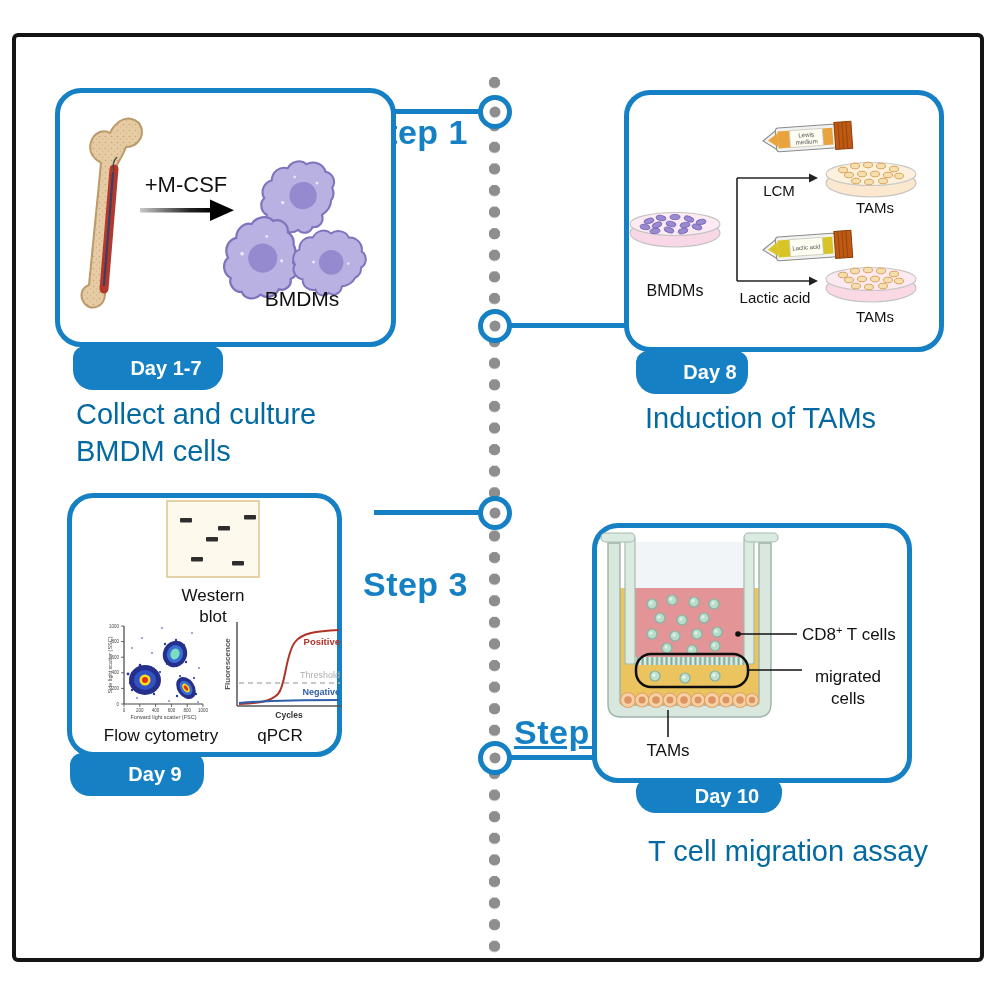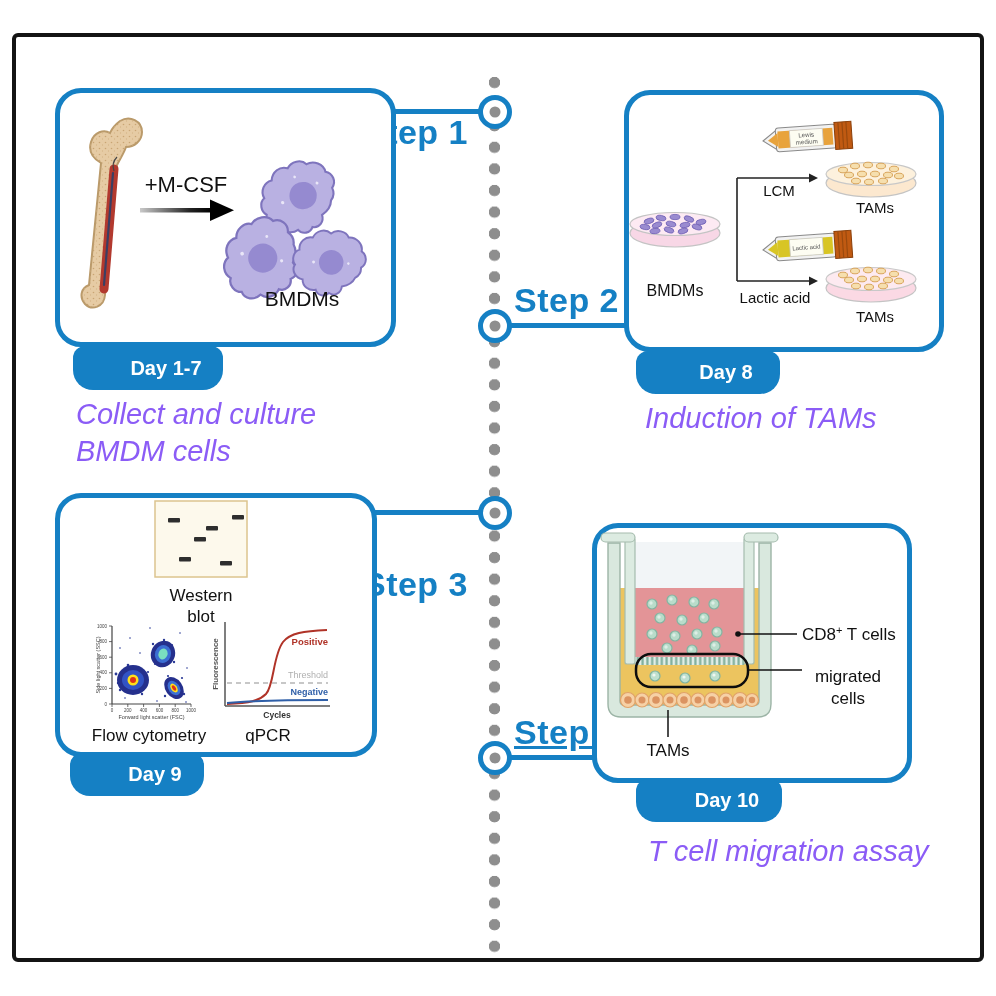--- a/index.html
+++ b/index.html
@@ -17,21 +17,21 @@
         background:var(--dot,#8e8e8e);transform:translate(-50%,-50%);}
   .conn{position:absolute;height:5px;background:var(--accent,#1580c4);}
   .step-label{position:absolute;color:var(--accent,#1580c4);font-weight:bold;font-size:34px;
         letter-spacing:.5px;}
   .ta-r{text-align:right;margin-top:43px;}
   .stepbox{position:absolute;border:5px solid var(--accent,#1580c4);border-radius:26px;background:#fff;}
   .stepbox svg{position:absolute;left:0;top:0;}
   .day-badge{position:absolute;background:var(--accent,#1580c4);color:#fff;font-weight:bold;
         font-size:20px;display:flex;align-items:center;justify-content:center;
         border-radius:12px 12px 20px 20px;padding-left:36px;}
-  .caption{position:absolute;color:#8b5cf6;font-size:29px;line-height:37px;font-style:italic;}
+  .caption{position:absolute;color:#0369a1;font-size:29px;line-height:37px;}
   svg text{font-family:"Liberation Sans",sans-serif;}
   .pos-t{fill:var(--pos,#b03328);font-weight:bold;}
   .neg-t{fill:var(--neg,#2f5fa8);font-weight:bold;}
   .thr-t{fill:var(--thr,#b0b0b0);}
 </style>
 </head>
 <body>
 
 <div class="canvas">
 
@@ -51,21 +51,20 @@
   <div class="node" style="left:478px;top:741px;">
       <div class="node-dot"></div>
     </div>
 
   <div class="conn" style="left:374px;top:109px;width:105px;"></div>
   <div class="conn" style="left:511px;top:323px;width:114px;"></div>
   <div class="conn" style="left:374px;top:510px;width:105px;"></div>
   <div class="conn" style="left:511px;top:755px;width:114px;"></div>
 
   <div class="step-label ta-r" style="left:356px;top:70px;width:112px;">Step 1</div>
-  <div class="step-label" style="left:514px;top:281px;">Step 2</div>
   <div class="step-label ta-r" style="left:352px;top:522px;width:116px;">Step 3</div>
   <div class="step-label" style="left:514px;top:713px;text-decoration:underline;">Step 4</div>
 
   <div class="stepbox" style="left:55px;top:88px;width:341px;height:259px;">
     <svg width="312" height="249" viewBox="0 0 312 249">
       <defs>
         <pattern id="boneSpeck" width="6" height="6" patternUnits="userSpaceOnUse">
           <circle cx="1.5" cy="1.5" r="0.8" fill="#c49e6c"></circle>
           <circle cx="4.5" cy="4" r="0.7" fill="#d2b184"></circle>
         </pattern>
@@ -228,24 +227,24 @@
           <ellipse cx="259" cy="185" rx="4.5" ry="2.8"></ellipse>
             <ellipse cx="270" cy="186" rx="4.5" ry="2.8"></ellipse>
           <ellipse cx="227" cy="191" rx="4.5" ry="2.8"></ellipse>
             <ellipse cx="240" cy="192" rx="4.5" ry="2.8"></ellipse>
           <ellipse cx="254" cy="191" rx="4.5" ry="2.8"></ellipse>
         </g>
       </g>
       <text x="246" y="227" text-anchor="middle" font-size="15" fill="#111">TAMs</text>
     </svg>
   </div>
-  <div class="day-badge" style="left:636px;top:351px;width:144px;height:43px;">Day 8</div>
+  <div class="day-badge" style="left:636px;top:351px;width:112px;height:43px;">Day 8</div>
   <div class="caption" style="left:645px;top:400px;">Induction of TAMs</div>
 
-  <div class="stepbox" style="left:55px;top:493px;width:322px;height:264px;padding-left:16px;">
+  <div class="stepbox" style="left:67px;top:493px;width:275px;height:264px;padding-left:16px;">
     <svg width="312" height="254" viewBox="0 0 312 254">
 
       <g>
         <rect x="95" y="3" width="92" height="76" fill="#fdf9ec" stroke="#dcc48e" stroke-width="1.5"></rect>
         <g fill="#2e2e2e">
           <rect x="108" y="20" width="12" height="4.5" rx="1"></rect>
           <rect x="146" y="28" width="12" height="4.5" rx="1"></rect>
           <rect x="134" y="39" width="12" height="4.5" rx="1"></rect>
           <rect x="172" y="17" width="12" height="4.5" rx="1"></rect>
           <rect x="119" y="59" width="12" height="4.5" rx="1"></rect>
@@ -460,16 +459,16 @@
       <text x="205" y="112" font-size="17" fill="#111"><tspan>CD8</tspan><tspan dy="-6" font-size="11">+</tspan><tspan dy="6"> T cells</tspan></text>
 
       <line x1="151" y1="142" x2="205" y2="142" stroke="#111" stroke-width="1.5"></line>
       <text x="251" y="154" text-anchor="middle" font-size="17" fill="#111">migrated</text>
       <text x="251" y="176" text-anchor="middle" font-size="17" fill="#111">cells</text>
 
       <line x1="71" y1="182" x2="71" y2="209" stroke="#111" stroke-width="1.5"></line>
       <text x="71" y="228" text-anchor="middle" font-size="17" fill="#111">TAMs</text>
     </svg>
   </div>
-  <div class="day-badge" style="left:636px;top:779px;width:146px;height:43px;">Day 10</div>
+  <div class="day-badge" style="left:636px;top:779px;width:146px;height:34px;">Day 10</div>
   <div class="caption" style="left:648px;top:833px;">T cell migration assay</div>
 
 </div>
 
 </body></html>

